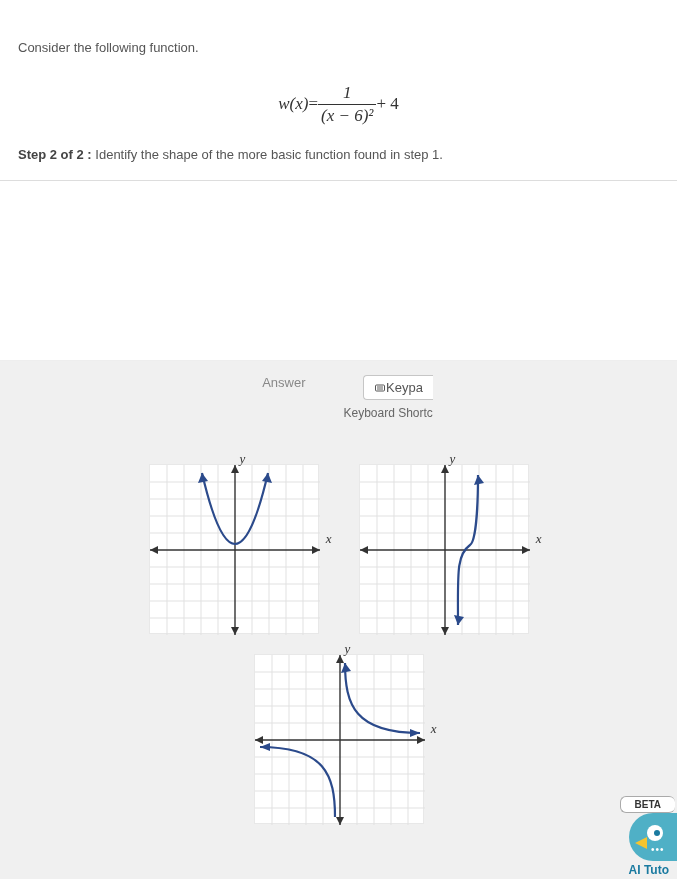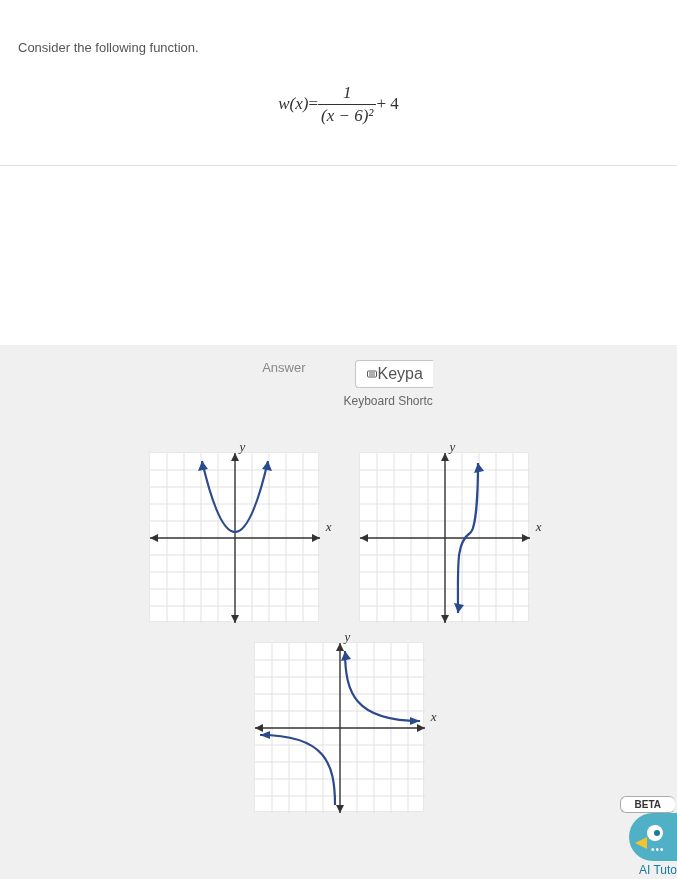--- a/index.html
+++ b/index.html
@@ -36,21 +36,21 @@
     .gap { height: 180px; background:#fff; border-bottom:1px solid #eee; }
     .answer-bar {
       display: flex; justify-content: center; align-items: flex-start;
       padding: 14px 0 4px 18px;
       color: #666; font-size: 13px;
     }
     .kb-stack { text-align: right; }
     .kb-btn {
       display:inline-flex; align-items:center; gap:0;
       border:1px solid #c6c6c6; background:#fff; padding:4px 10px;
-      border-radius:4px 0 0 4px; font-size:16px; color:#555;
+      border-radius:4px 0 0 4px; font-size:13px; color:#555;
       border-right:none;
     }
     .kb-icon { width:12px; height:12px; stroke:#555; }
     .kb-sub { font-size:12px; color:#666; margin-top:6px; padding-right:0;padding-left:38px; }
     .graphs-area { padding: 40px 0 0 0; }
     .row { display:flex; justify-content:center; gap:40px; margin-bottom:20px; }
     .graph { background:#fff; position:relative; border:1px solid #e8e8e8; }
     .axis-label {
       position:absolute; font-style:italic; font-family:'Times New Roman',serif;
       font-size:13px; color:#333;
@@ -67,41 +67,45 @@
       position:absolute; right:0; bottom:18px;
       width:48px; height:48px;
       background:#4fb0c6; border-radius:50% 0 0 50%;
       border-right:none;
     }
     .bird .eye { width:16px;height:16px;background:#fff;border-radius:50%;position:absolute;top:12px;left:18px; }
     .bird .pupil { width:6px;height:6px;background:#1a7aa0;border-radius:50%;position:absolute;top:17px;left:25px;}
     .bird .beak { width:0;height:0;border-top:6px solid transparent;border-bottom:6px solid transparent;border-right:12px solid #f4c430;position:absolute;top:24px;left:6px;}
     .dots{position:absolute;bottom:6px;left:22px;color:#fff;font-size:10px;letter-spacing:1px;}
     .tutor-label {
-      position:absolute; right:0; bottom:2px;
-      font-size:12px; color:#1a7aa0; font-weight:400;
+      position:absolute; right:8px; bottom:2px;
+      font-size:12px; color:#1a7aa0; font-weight:700;
     }
   </style>
 </head>
 <body>
 
 <div class="question-panel">
   <div class="prompt-text">Consider the following function.</div>
 
   <div class="equation-row">
     <span>w(x)</span>
     <span style="font-style:normal;">=</span>
     <span class="fraction">
       <span class="num">1</span>
       <span class="bar"></span>
       <span class="den">(x − 6)²</span>
     </span>
     <span style="font-style:normal;">+ 4</span>
   </div>
 
+  <div class="step-line">
+    <b>Step 2 of 2 :</b>
+    <span>Identify the shape of the more basic function found in step 1.</span>
+  </div>
 </div>
 
 <div class="gap"></div>
 
 <div class="answer-bar">
   <div style="color:#888;">Answer</div>
   <div class="kb-stack">
     <div class="kb-btn">
       <svg class="kb-icon" viewBox="0 0 24 24" fill="none" stroke-width="2">
         <rect x="3" y="6" width="18" height="12" rx="2"></rect>

